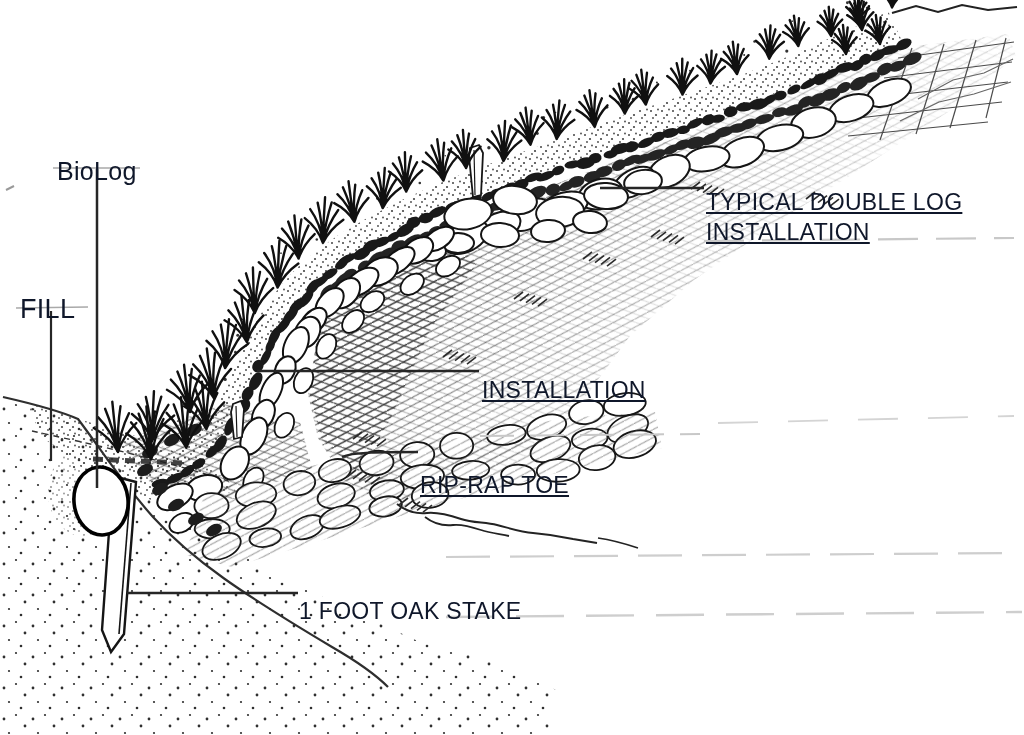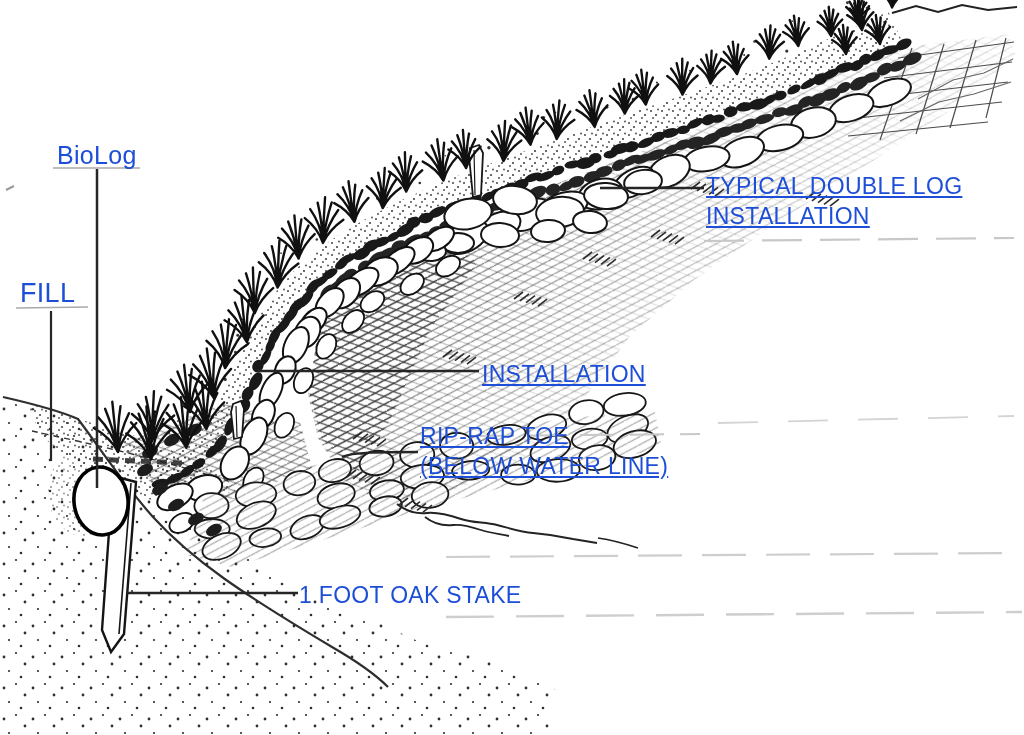--- a/index.html
+++ b/index.html
@@ -1,19 +1,19 @@
 <!DOCTYPE html>
 <html><head>
 <meta charset="utf-8">
 <style>
   html,body{margin:0;padding:0;background:#ffffff;}
   #stage{position:relative;width:1024px;height:735px;background:#ffffff;overflow:hidden;
          font-family:"Liberation Sans",sans-serif;}
   #art{position:absolute;left:0;top:0;width:1024px;height:735px;}
-  .lbl{position:absolute;color:#1d4ed8;letter-spacing:.3px;white-space:nowrap;line-height:1.3;}
+  .lbl{position:absolute;color:#0f172a;letter-spacing:.3px;white-space:nowrap;line-height:1.3;margin-top:16px;}
   .sz23{font-size:23px;}
   .sz25{font-size:25px;}
   .sz27{font-size:27px;}
   .line{display:block;text-decoration:underline;}
 </style>
 </head>
 <body>
 
 <div id="stage">
 <svg id="art" viewBox="0 0 1024 735" xmlns="http://www.w3.org/2000/svg">
@@ -575,18 +575,17 @@
 
 <div class="lbl sz25" style="left:57px;top:139px">BioLog</div>
 <div class="lbl sz27" style="left:20px;top:276px">FILL</div>
 <div class="lbl sz23" style="left:706px;top:172px">
   <span class="line">TYPICAL DOUBLE LOG</span>
   <span class="line">INSTALLATION</span>
 </div>
 <div class="lbl sz23" style="left:482px;top:360px">
   <span class="line">INSTALLATION</span>
 </div>
-<div class="lbl sz23" style="left:420px;top:422px">
+<div class="lbl sz23" style="left:420px;top:455px">
   <span class="line">RIP-RAP TOE</span>
-  <span class="line">(BELOW WATER LINE)</span>
 </div>
 <div class="lbl sz23" style="left:299px;top:581px">1 FOOT OAK STAKE</div>
 </div>
 
 </body></html>

